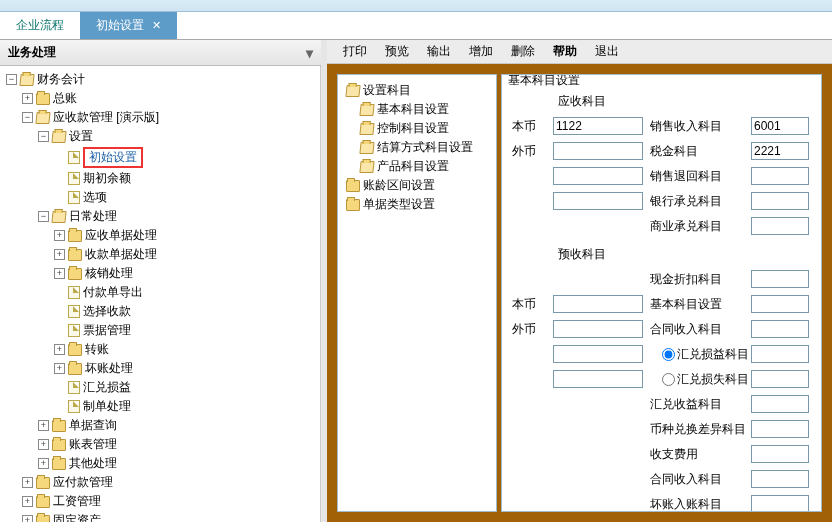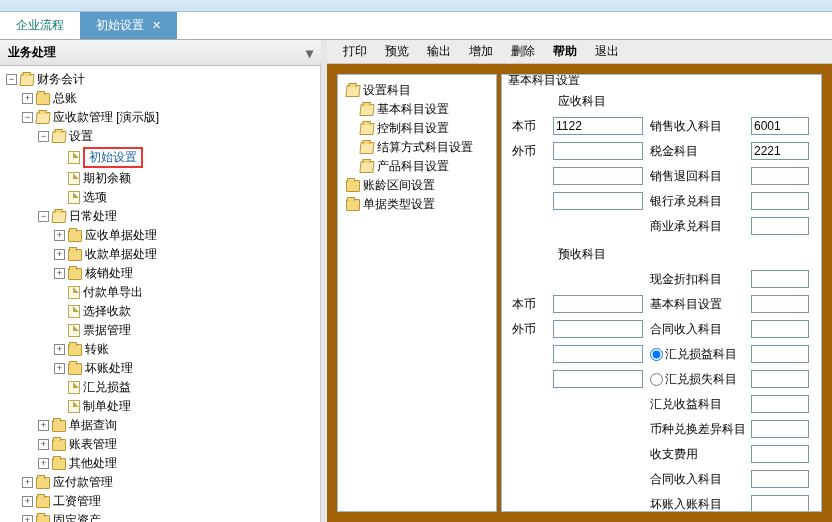--- a/index.html
+++ b/index.html
@@ -39,21 +39,21 @@
 .tree2 > ul{ padding-left:2px;}
 .tree2 .node{ padding:1px 0;}
 .panel.right { flex:1; padding:0; overflow:auto;}
 .groupbox { position:relative; margin:4px; padding:10px 6px 6px 6px; }
 .group-title{ position:absolute; top:-7px; left:0; background:#fff; padding:0 2px; font-size:12px;}
 .form-grid{ display:grid; grid-template-columns: 34px 90px 94px 60px; column-gap:8px; row-gap:3px; align-items:center;gap:7px;}
 .form-grid label{ white-space:nowrap;}
 .inp{ height:18px; border:1px solid #7a98ab; background:#fff; width:100%; font-size:12px; padding:0 2px;}
 .inp.sm{ width:58px;}
 .section-h{ grid-column:1 / span 4; padding-top:4px; padding-left:46px;}
-.radio-row{ display:flex; align-items:center; gap:2px;}
+.radio-row{ display:flex; align-items:center; gap:2px;margin-left:12px;}
 .spacer-cell{ }
 ::-webkit-scrollbar{width:16px;height:16px;}
 ::-webkit-scrollbar-track{background:#eee;}
 ::-webkit-scrollbar-thumb{background:#c6c6c6;border:1px solid #999;}
 </style>
 </head>
 <body>
 
 <div class="topbar"></div>
 <div class="tabbar">

